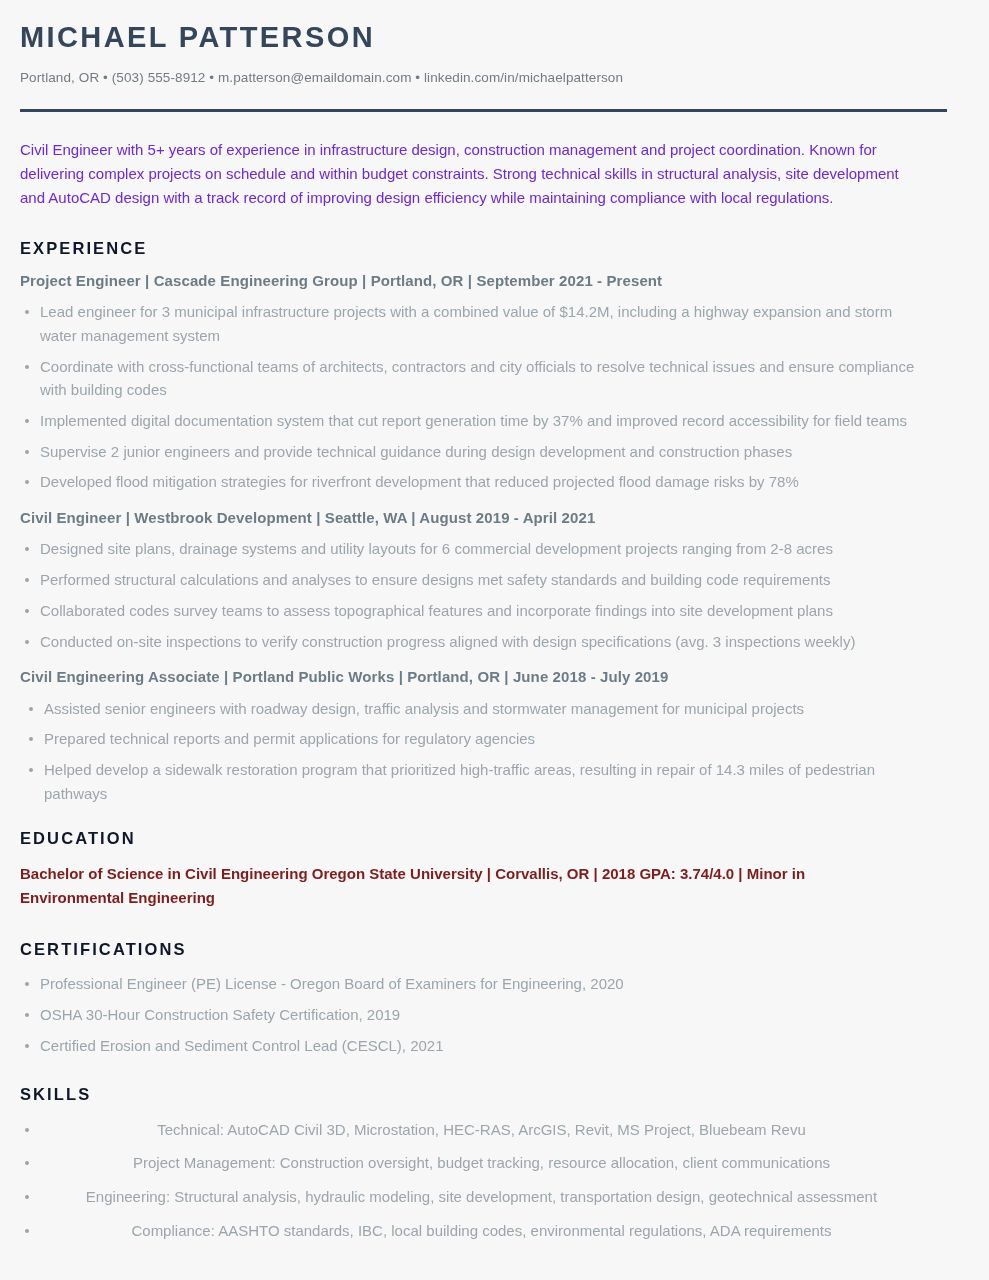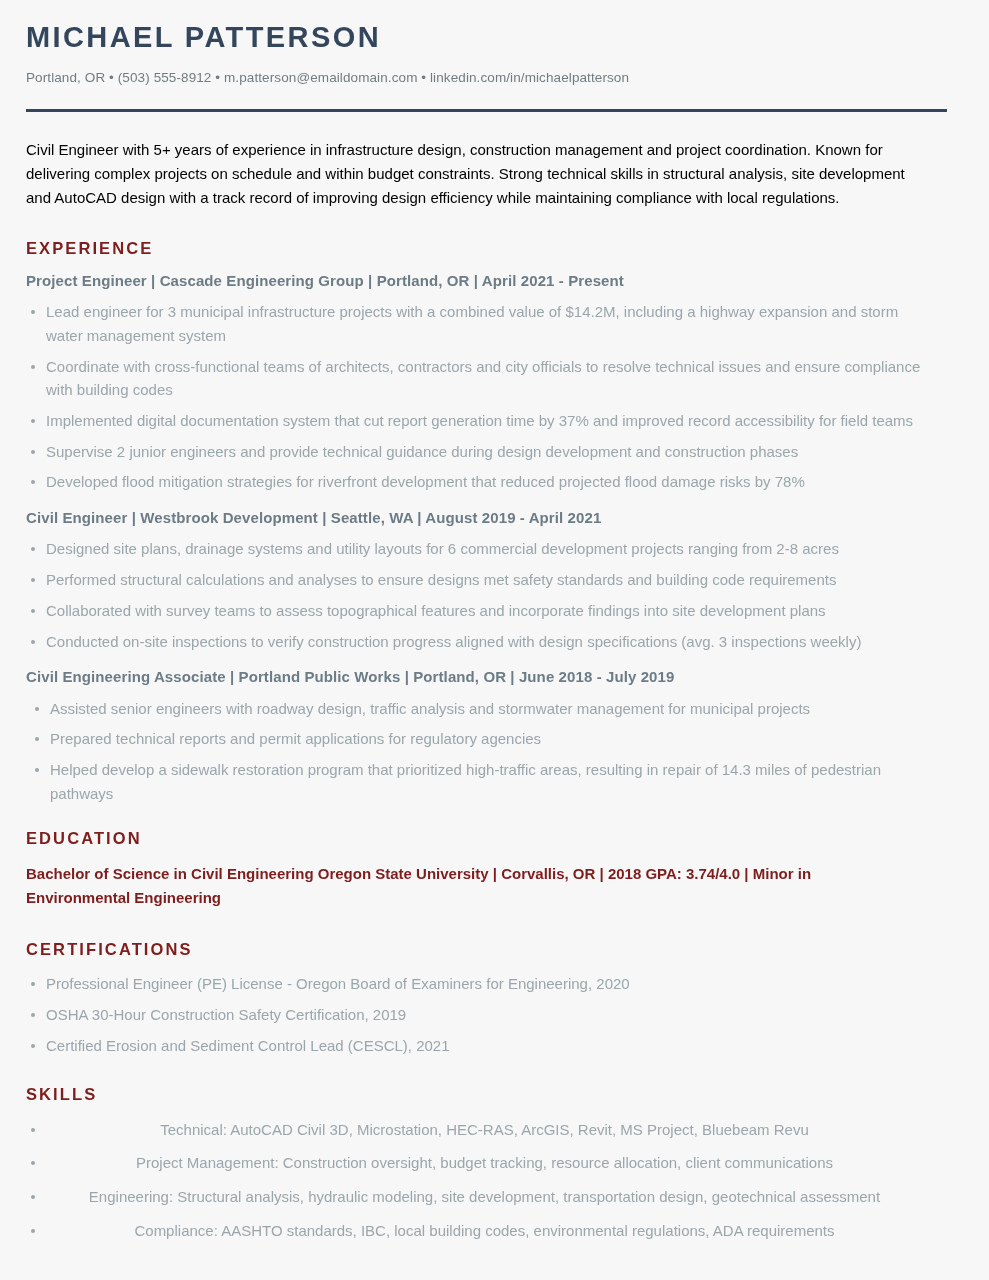--- a/index.html
+++ b/index.html
@@ -9,21 +9,21 @@
   }
   body {
     width: 989px;
     min-height: 1280px;
     font-family: "Liberation Sans", sans-serif;
     -webkit-font-smoothing: antialiased;
   }
   .page {
     width: 947px;
     box-sizing: border-box;
-    padding: 22px 24px 0 26px;
+    padding: 22px 24px 0 20px;
     background: #f7f7f7;
     overflow: hidden;
   }
 
   
   .name {
     font-size: 29px;
     font-weight: bold;
     letter-spacing: 2.4px;
     color: #33465c;
@@ -40,32 +40,32 @@
   .rule {
     height: 3px;
     background: #33465c;
     width: 945px;
     margin: 0 0 26px 0;
   }
 
   
   .summary {
     font-size: 15px;
-    color: #000000;
+    color: #6d28d9;
     line-height: 1.62;
     margin: 0 0 28px 0;
     max-width: 950px;
   }
 
   
   .section-title {
     font-size: 16.5px;
     font-weight: bold;
     letter-spacing: 2.1px;
-    color: #7f1d1d;
+    color: #0f172a;
     margin: 17px 0 14px 0;
     line-height: 1.1;
   }
   .section {
     margin-bottom: 24px;
   }
   .section.education-sec { margin-bottom: 30px; }
   .section.certifications-sec { margin-bottom: 28px; }
 
   
@@ -129,36 +129,36 @@
   <div class="contact">Portland, OR • (503) 555-8912 • m.patterson@emaildomain.com • linkedin.com/in/michaelpatterson</div>
 
   <div class="rule"></div>
 
   <p class="summary">Civil Engineer with 5+ years of experience in infrastructure design, construction management and project coordination. Known for delivering complex projects on schedule and within budget constraints. Strong technical skills in structural analysis, site development and AutoCAD design with a track record of improving design efficiency while maintaining compliance with local regulations.</p>
 
   <div class="section">
     <h2 class="section-title">EXPERIENCE</h2>
 
     <div class="job">
-      <div class="job-heading">Project Engineer | Cascade Engineering Group | Portland, OR | April 2021 - Present</div>
+      <div class="job-heading">Project Engineer | Cascade Engineering Group | Portland, OR | September 2021 - Present</div>
       <ul class="bullets">
         <li>Lead engineer for 3 municipal infrastructure projects with a combined value of $14.2M, including a highway expansion and storm water management system</li>
         <li>Coordinate with cross-functional teams of architects, contractors and city officials to resolve technical issues and ensure compliance with building codes</li>
         <li>Implemented digital documentation system that cut report generation time by 37% and improved record accessibility for field teams</li>
         <li>Supervise 2 junior engineers and provide technical guidance during design development and construction phases</li>
         <li>Developed flood mitigation strategies for riverfront development that reduced projected flood damage risks by 78%</li>
       </ul>
     </div>
 
     <div class="job">
       <div class="job-heading">Civil Engineer | Westbrook Development | Seattle, WA | August 2019 - April 2021</div>
       <ul class="bullets">
         <li>Designed site plans, drainage systems and utility layouts for 6 commercial development projects ranging from 2-8 acres</li>
         <li>Performed structural calculations and analyses to ensure designs met safety standards and building code requirements</li>
-        <li>Collaborated with survey teams to assess topographical features and incorporate findings into site development plans</li>
+        <li>Collaborated codes survey teams to assess topographical features and incorporate findings into site development plans</li>
         <li>Conducted on-site inspections to verify construction progress aligned with design specifications (avg. 3 inspections weekly)</li>
       </ul>
     </div>
 
     <div class="job">
       <div class="job-heading">Civil Engineering Associate | Portland Public Works | Portland, OR | June 2018 - July 2019</div>
       <ul class="bullets indented">
         <li>Assisted senior engineers with roadway design, traffic analysis and stormwater management for municipal projects</li>
         <li>Prepared technical reports and permit applications for regulatory agencies</li>
         <li>Helped develop a sidewalk restoration program that prioritized high-traffic areas, resulting in repair of 14.3 miles of pedestrian pathways</li>

